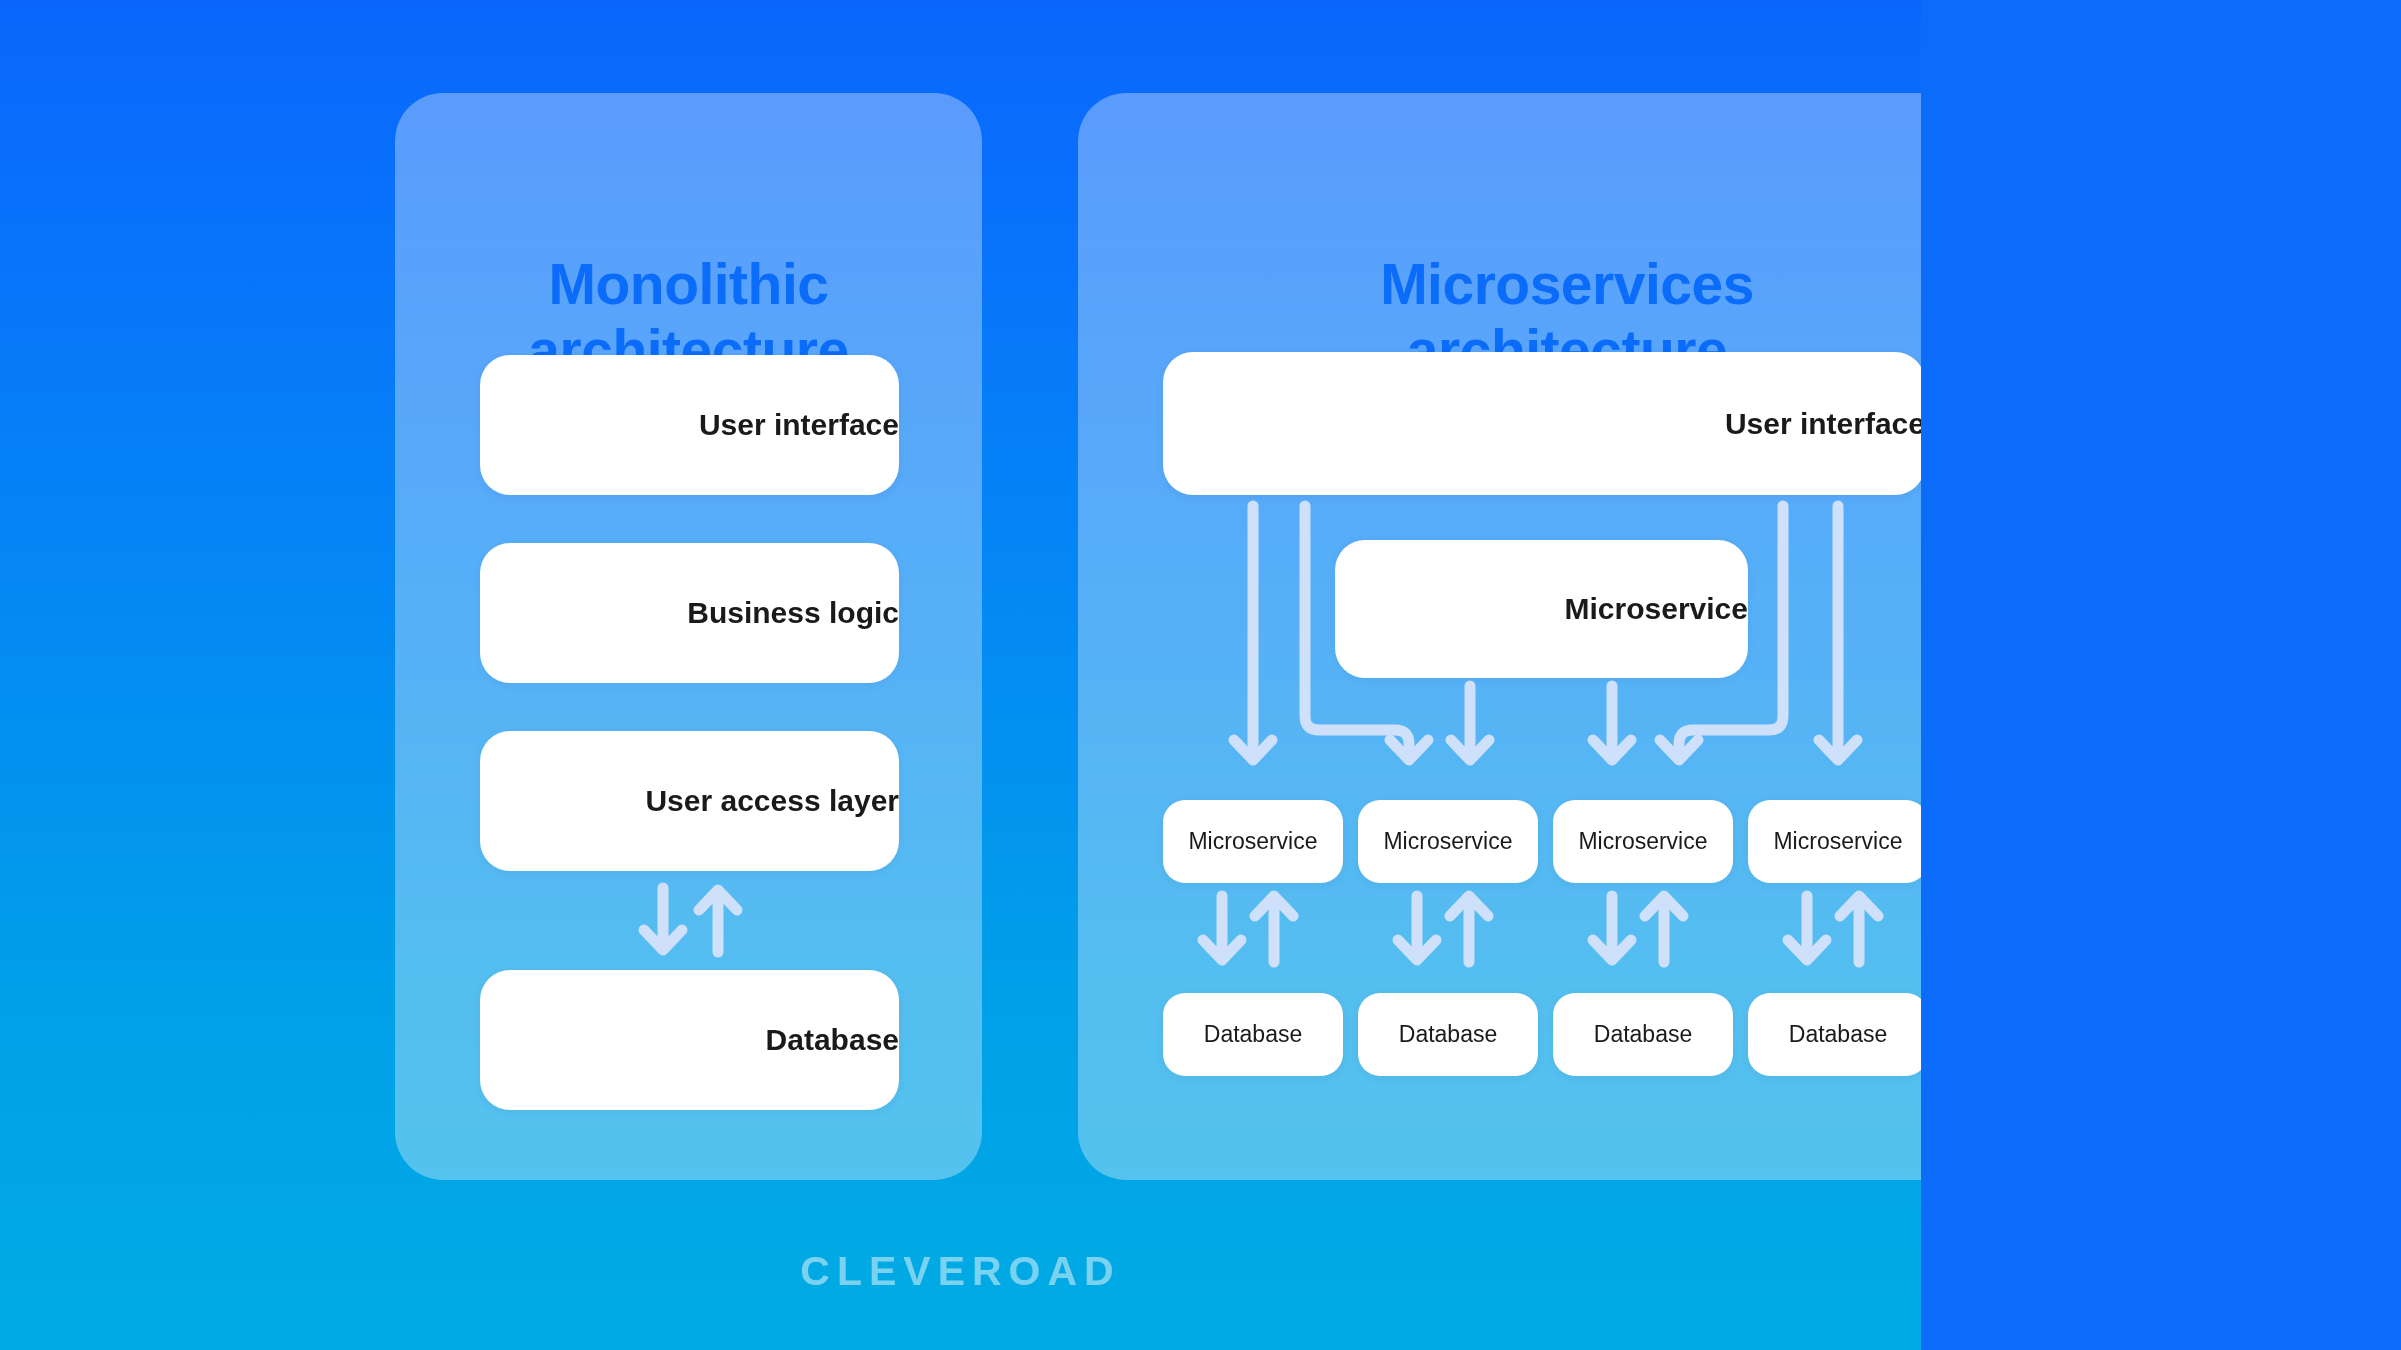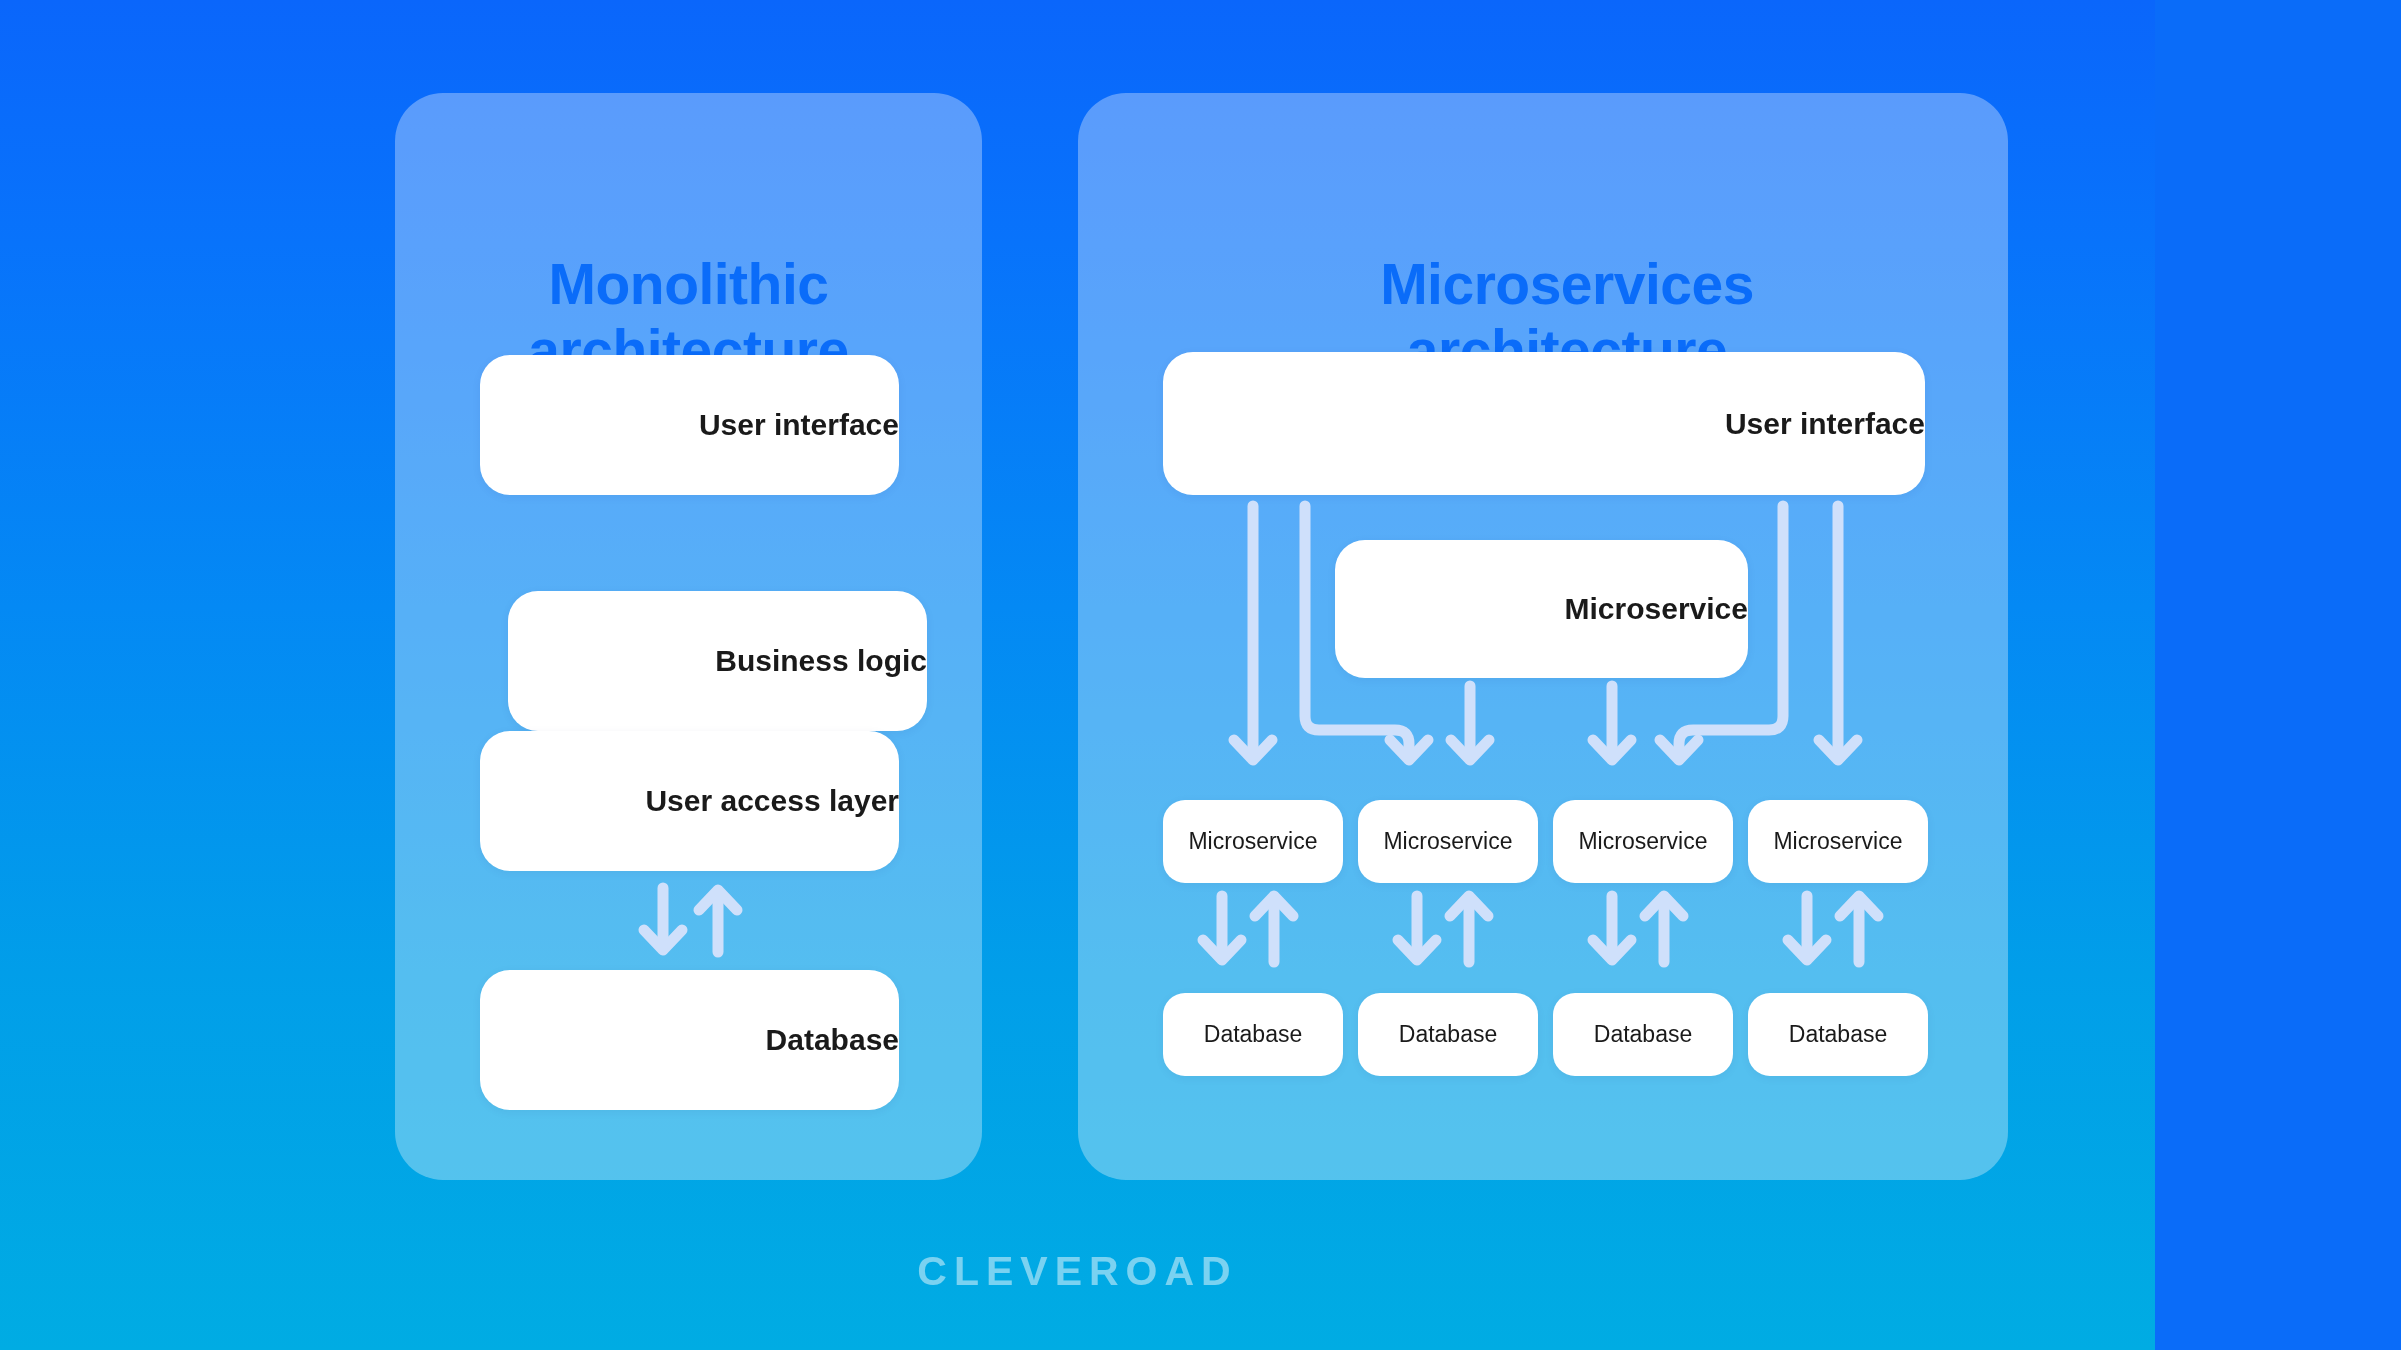--- a/index.html
+++ b/index.html
@@ -6,21 +6,21 @@
   html, body {
     margin: 0;
     padding: 0;
     background: #0a6cf9;
   }
   body {
     font-family: "Liberation Sans", sans-serif;
   }
   #stage {
     position: relative;
-    width: 2155px;
+    width: 1921px;
     height: 1350px;
     overflow: hidden;
     background: linear-gradient(180deg,
         #0a66fb 0%,
         #0873fb 18%,
         #0489f4 45%,
         #019ee9 72%,
         #00ace3 100%);
   }
 
@@ -56,21 +56,21 @@
     align-items: center;
     justify-content: center;
     color: #1a1a1a;
     box-shadow: 0 2px 10px rgba(0,40,110,0.06);
   }
   .card.big   { font-size: 30px; font-weight: bold; border-radius: 30px; justify-content: flex-end; }
   .card.small { font-size: 23px; font-weight: normal; border-radius: 22px; }
 
   
   #mono-ui   { left: 480px; top: 355px; width: 419px; height: 140px; }
-  #mono-bl   { left: 508px; top: 543px; width: 419px; height: 140px; margin-top: 48px; }
+  #mono-bl   { left: 480px; top: 543px; width: 419px; height: 140px; }
   #mono-dal  { left: 480px; top: 731px; width: 419px; height: 140px; }
   #mono-db   { left: 480px; top: 970px; width: 419px; height: 140px; }
 
   
   #micro-ui    { left: 1163px; top: 352px; width: 762px; height: 143px; }
   #micro-main  { left: 1335px; top: 540px; width: 413px; height: 138px; }
 
   .ms-box { top: 800px; width: 180px; height: 83px; }
   .db-box { top: 993px; width: 180px; height: 83px; }
   .col1 { left: 1163px; }

